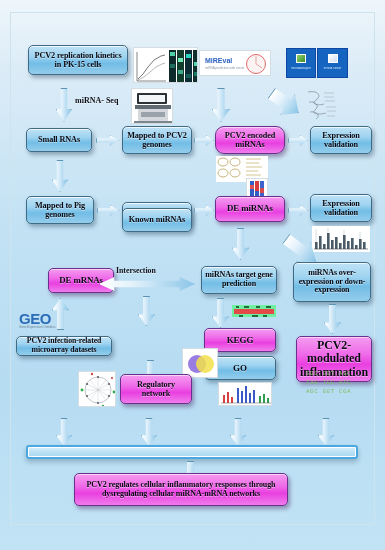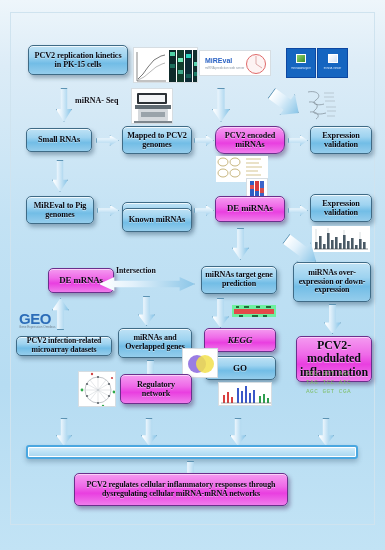--- a/index.html
+++ b/index.html
@@ -271,21 +271,21 @@
         <rect x="3" y="6" width="4" height="4" fill="#e05050"></rect>
         <rect x="8" y="12" width="4" height="5" fill="#2f5fc4"></rect>
         <rect x="13" y="9" width="4" height="5" fill="#d64a4a"></rect>
         <rect x="3" y="19" width="4" height="5" fill="#e26060"></rect>
         <rect x="8" y="22" width="4" height="5" fill="#3e6bcc"></rect>
         <rect x="13" y="20" width="4" height="5" fill="#d85555"></rect>
       </g>
     </svg>
   </div>
 
-  <div class="box blue" style="left:26px; top:196px; width:68px; height:28px; font-size:8.2px;">MiREval to Pig genomes</div>
+  <div class="box blue" style="left:26px; top:196px; width:68px; height:28px; font-size:8.2px;">Mapped to Pig genomes</div>
   <div class="thin-arrow" style="left:97px; top:205px; width:22px; height:11px;"></div>
   <div class="box blue" style="left:122px; top:179px; width:70px; height:24px; font-size:8.2px;margin-top:23px;">Novel miRNAs</div>
   <div class="box blue" style="left:122px; top:208px; width:70px; height:24px; font-size:8.2px;">Known miRNAs</div>
   <div class="thin-arrow" style="left:194px; top:205px; width:20px; height:11px;"></div>
   <div class="box pink" style="left:215px; top:196px; width:70px; height:26px; font-size:8.8px;">DE miRNAs</div>
   <div class="thin-arrow" style="left:288px; top:205px; width:20px; height:11px;"></div>
   <div class="box blue" style="left:310px; top:194px; width:62px; height:28px; font-size:8.2px;">Expression validation</div>
 
   <div class="thumb noborder" style="left:312px; top:226px; width:58px; height:26px;">
     <svg width="58" height="26" viewBox="0 0 58 26">
@@ -346,23 +346,22 @@
           <rect x="34" y="1" width="5" height="2"></rect>
         <rect x="7" y="10" width="4" height="2"></rect>
           <rect x="20" y="10" width="6" height="2"></rect>
         <rect x="31" y="10" width="4" height="2"></rect>
       </g>
     </svg>
   </div>
 
   <div class="box blue" style="left:16px; top:336px; width:96px; height:20px; font-size:7.8px;">PCV2 infection-related microarray datasets</div>
 
-  <div class="box blue" style="left:118px; top:328px; width:74px; height:30px; font-size:8px;">miRNAs and Overlapped genes</div>
-
-  <div class="box pink" style="left:204px; top:328px; width:72px; height:24px; font-size:9px;font-style:italic;">KEGG</div>
+
+  <div class="box pink" style="left:204px; top:328px; width:72px; height:24px; font-size:9px;">KEGG</div>
   <div class="box blue" style="left:204px; top:356px; width:72px; height:24px; font-size:9px;">GO</div>
 
   <div class="box pink" style="left:296px; top:336px; width:76px; height:46px; font-size:12px;">PCV2-modulated inflammation</div>
 
   <div class="thumb" style="left:182px; top:348px; width:36px; height:30px;">
     <svg width="36" height="30" viewBox="0 0 36 30">
       <rect width="36" height="30" fill="#ffffff"></rect>
       <circle cx="14" cy="15" r="9" fill="#8f6fe0" opacity="0.9"></circle>
       <circle cx="22" cy="15" r="9" fill="#f2e14c" opacity="0.85"></circle>
     </svg>

